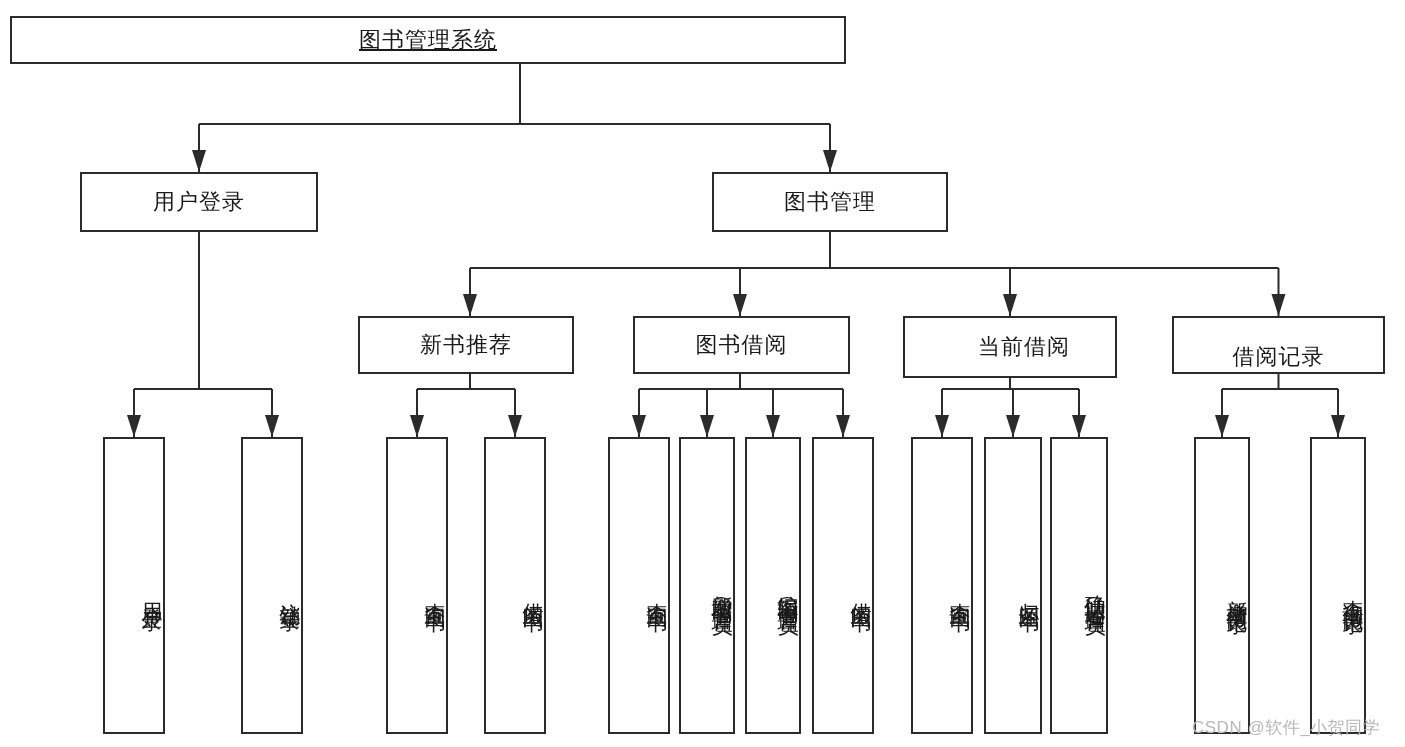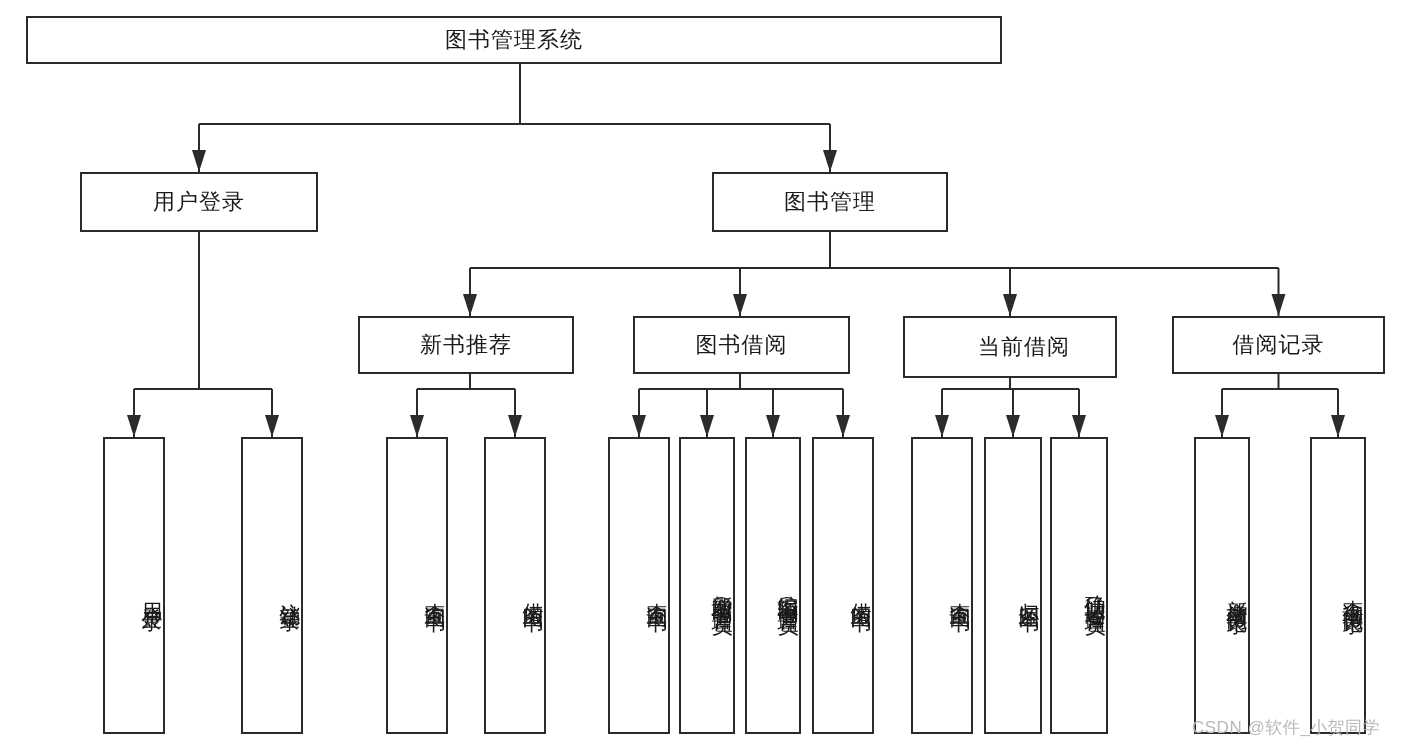--- a/index.html
+++ b/index.html
@@ -114,39 +114,39 @@
       <line x1="1079" y1="389" x2="1079" y2="437" stroke="#2b2b2b" stroke-width="2"></line>
       <polygon points="1072,415 1086,415 1079,437" fill="#2b2b2b"></polygon>
       <line x1="1278.5" y1="374" x2="1278.5" y2="389" stroke="#2b2b2b" stroke-width="2"></line>
       <line x1="1222" y1="389" x2="1338" y2="389" stroke="#2b2b2b" stroke-width="2"></line>
       <line x1="1222" y1="389" x2="1222" y2="437" stroke="#2b2b2b" stroke-width="2"></line>
       <polygon points="1215,415 1229,415 1222,437" fill="#2b2b2b"></polygon>
       <line x1="1338" y1="389" x2="1338" y2="437" stroke="#2b2b2b" stroke-width="2"></line>
       <polygon points="1331,415 1345,415 1338,437" fill="#2b2b2b"></polygon>
     </svg>
   <div id="node-layer">
-      <div class="node horiz" style="left: 26px; top: 16px; width: 976px; height: 48px;">
+      <div class="node horiz" style="left: 10px; top: 16px; width: 836px; height: 48px; text-decoration: underline;">
         <span class="label">图书管理系统</span>
       </div>
       <div class="node horiz" style="left: 80px; top: 172px; width: 238px; height: 60px;">
         <span class="label">用户登录</span>
       </div>
       <div class="node horiz" style="left: 712px; top: 172px; width: 236px; height: 60px;">
         <span class="label">图书管理</span>
       </div>
       <div class="node horiz" style="left: 358px; top: 316px; width: 216px; height: 58px;">
         <span class="label">新书推荐</span>
       </div>
       <div class="node horiz" style="left: 633px; top: 316px; width: 217px; height: 58px;">
         <span class="label">图书借阅</span>
       </div>
       <div class="node horiz" style="left: 903px; top: 316px; width: 214px; height: 62px; padding-left: 28px;">
         <span class="label">当前借阅</span>
       </div>
-      <div class="node horiz" style="left: 1172px; top: 316px; width: 213px; height: 58px;">
+      <div class="node horiz" style="left: 1172px; top: 316px; width: 213px; height: 58px; align-items: flex-end;">
         <span class="label">借阅记录</span>
       </div>
       <div class="node vert" style="left: 103px; top: 437px; width: 62px; height: 297px;">
         <span class="label">用户登录</span>
       </div>
       <div class="node vert" style="left: 241px; top: 437px; width: 62px; height: 297px;">
         <span class="label">注销登录</span>
       </div>
       <div class="node vert" style="left: 386px; top: 437px; width: 62px; height: 297px;">
         <span class="label">查询图书</span>

